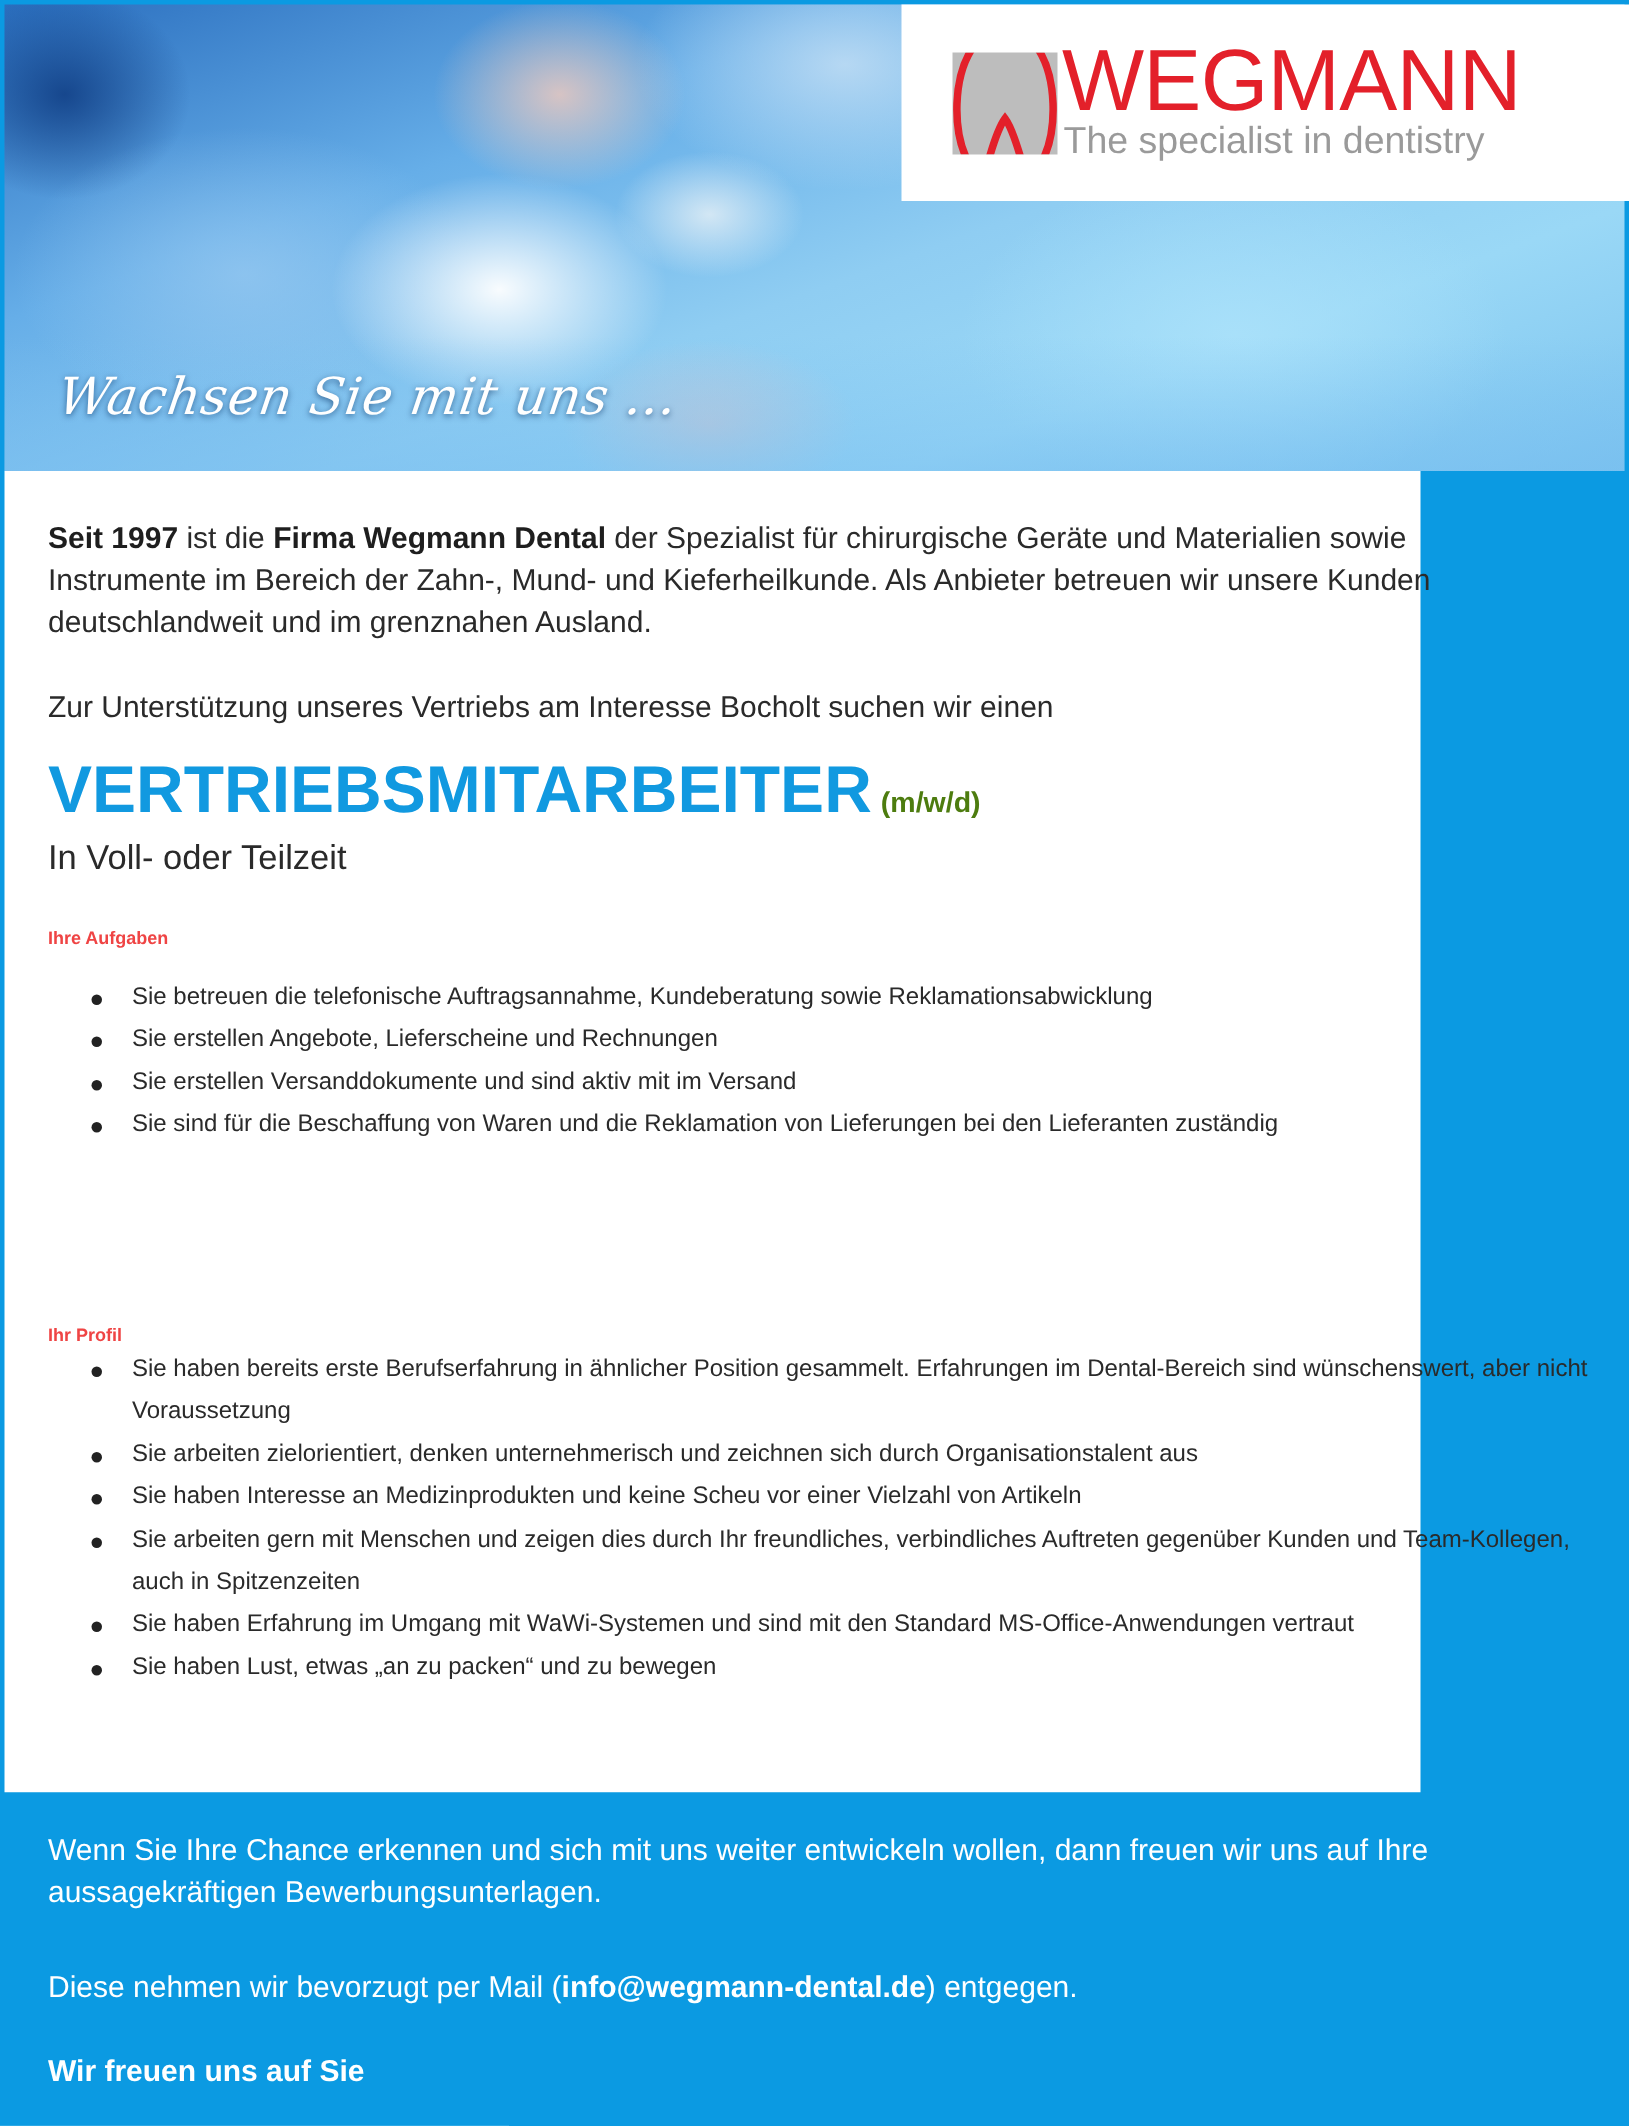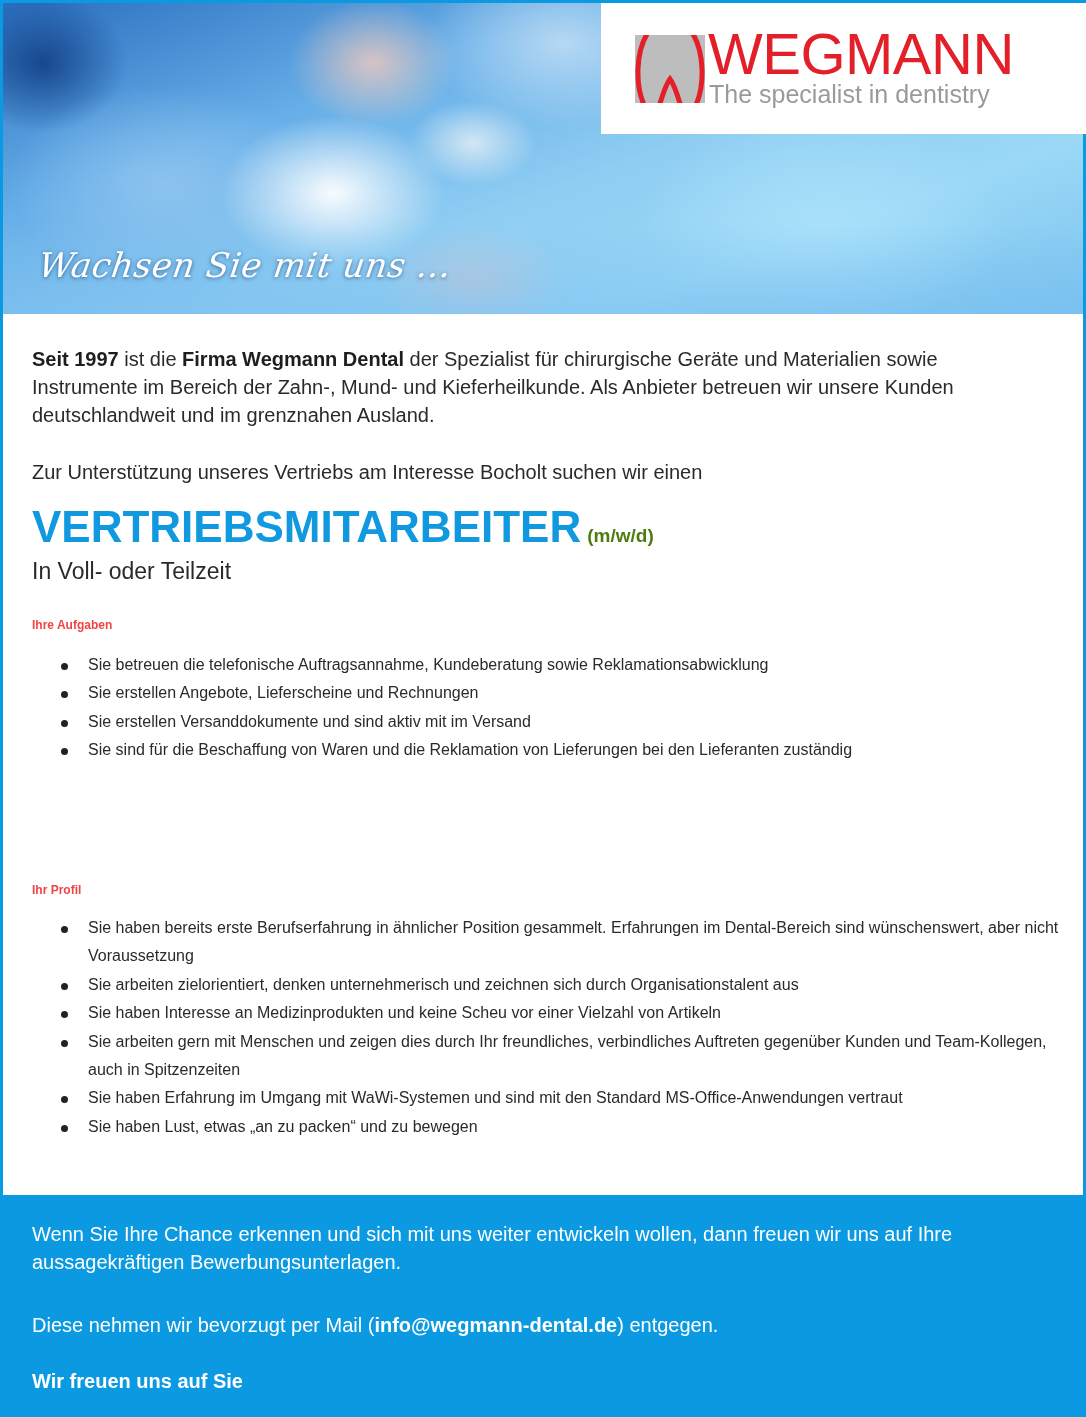--- a/index.html
+++ b/index.html
@@ -53,21 +53,21 @@
       font-family: "Liberation Sans", sans-serif;
     }
     .logo-sub {
       position: absolute; left: 108px; top: 77px;
       font-size: 25px; line-height: 28px; color: #9a9a9a;
       font-family: "Liberation Sans", sans-serif;
     }
 
     
     .content {
-      position: absolute; left: 3px; top: 314px; width: 1080px; height: 881px;
+      position: absolute; left: 3px; top: 314px; width: 944px; height: 881px;
       background: #ffffff;
     }
     .txt { position: absolute; left: 29px; font-size: 20px; line-height: 28px; color: #2a2a2a; }
     .intro { top: 31px; width: 1000px; }
     .search { top: 144px; }
     b { font-weight: bold; color: #1e1e1e; }
 
     .job-title {
       position: absolute; left: 29px; top: 188px;
       font-size: 44px; line-height: 50px; font-weight: bold; color: #1199e0;
@@ -82,21 +82,21 @@
 
     ul.bullets { position: absolute; left: 29px; width: 1040px; list-style: none; }
     ul.bullets li {
       position: relative; padding-left: 56px; font-size: 16px; line-height: 28.4px; color: #2a2a2a;
     }
     ul.bullets li::before {
       content: ""; position: absolute; left: 29px; top: 12px; width: 7px; height: 7px;
       border-radius: 50%; background: #222;
     }
     .tasks { top: 337px; }
-    .profile { top: 600px; }
+    .profile { top: 585px; }
 
     
     .footer { position: absolute; left: 0; top: 1195px; width: 1086px; height: 222px; background: #0b9ae2; }
     .ftxt { position: absolute; left: 32px; font-size: 20px; line-height: 28px; color: #ffffff; }
     .ftxt b { color: #ffffff; }
     .f1 { top: 25px; width: 1020px; }
     .f2 { top: 116px; }
     .f3 { top: 172px; font-weight: bold; }
   </style>
 </head>

